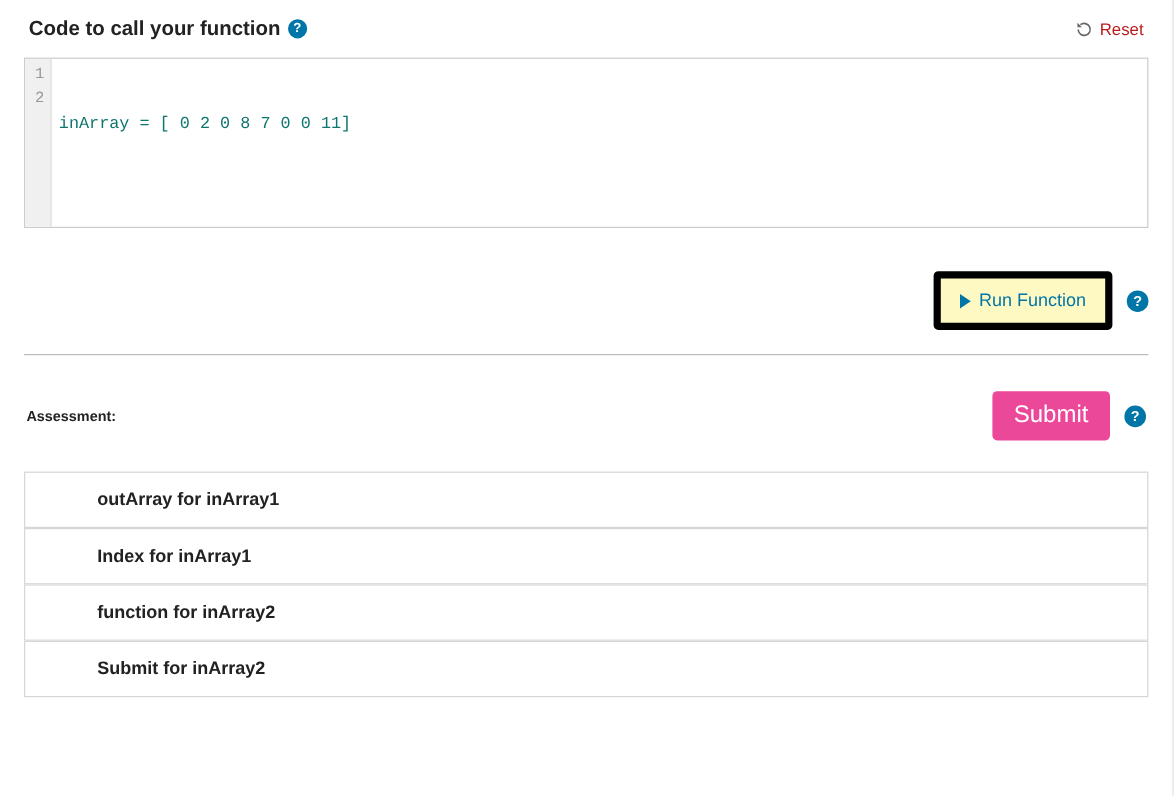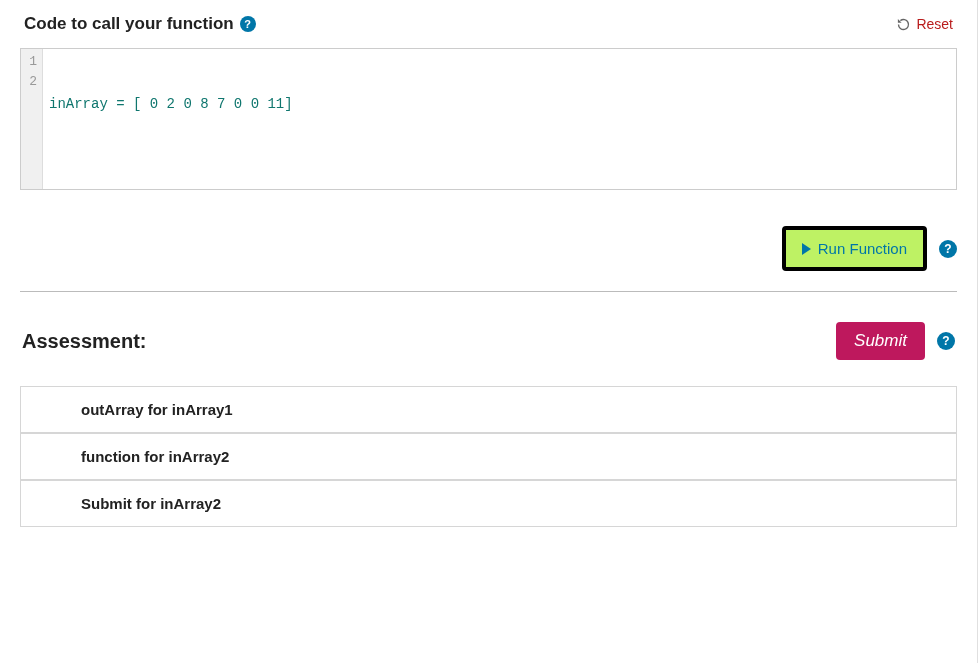--- a/index.html
+++ b/index.html
@@ -99,22 +99,22 @@
     }
     .run-row {
       display: flex;
       justify-content: flex-end;
       align-items: center;
       gap: 12px;
       margin-top: 36px;
       margin-bottom: 20px;
     }
     .run-btn {
-      border: 4px solid #000000;
-      background: #bef264;
+      border: 6px solid #000000;
+      background: #fef9c3;
       color: #0076a8;
       font-size: 15px;
       font-weight: 500;
       padding: 10px 16px;
       border-radius: 4px;
       display: flex;
       align-items: center;
       gap: 7px;
       cursor: pointer;
     }
@@ -131,38 +131,37 @@
       margin: 0 0 30px 0;
     }
     .assessment-row {
       display: flex;
       justify-content: space-between;
       align-items: center;
       margin-bottom: 26px;
       padding: 0 2px;
     }
     .assessment-title {
-      font-size: 20px;
+      font-size: 12px;
       font-weight: bold;
       color: #222;
     }
     .submit-group {
       display: flex;
       align-items: center;
       gap: 12px;
     }
     .submit-btn {
-      background: #be185d;
+      background: #ec4899;
       color: #fff;
       border: none;
       padding: 9px 18px;
       border-radius: 4px;
-      font-size: 17px;
-      cursor: pointer;
-      font-style: italic;
+      font-size: 20px;
+      cursor: pointer;
     }
     .test-item {
       border: 1px solid #d6d6d6;
       padding: 14px 16px 14px 60px;
       font-size: 15px;
       font-weight: bold;
       color: #222;
       background: #fff;
     }
   </style>
@@ -206,15 +205,16 @@
 <div class="assessment-row">
   <div class="assessment-title">Assessment:</div>
   <div class="submit-group">
     <button class="submit-btn">Submit</button>
     <span class="help-badge help-badge-lg">?</span>
   </div>
 </div>
 
 <div>
   <div class="test-item">outArray for inArray1</div>
+  <div class="test-item">Index for inArray1</div>
   <div class="test-item">function for inArray2</div>
   <div class="test-item">Submit for inArray2</div>
 </div>
 
 </body></html>

